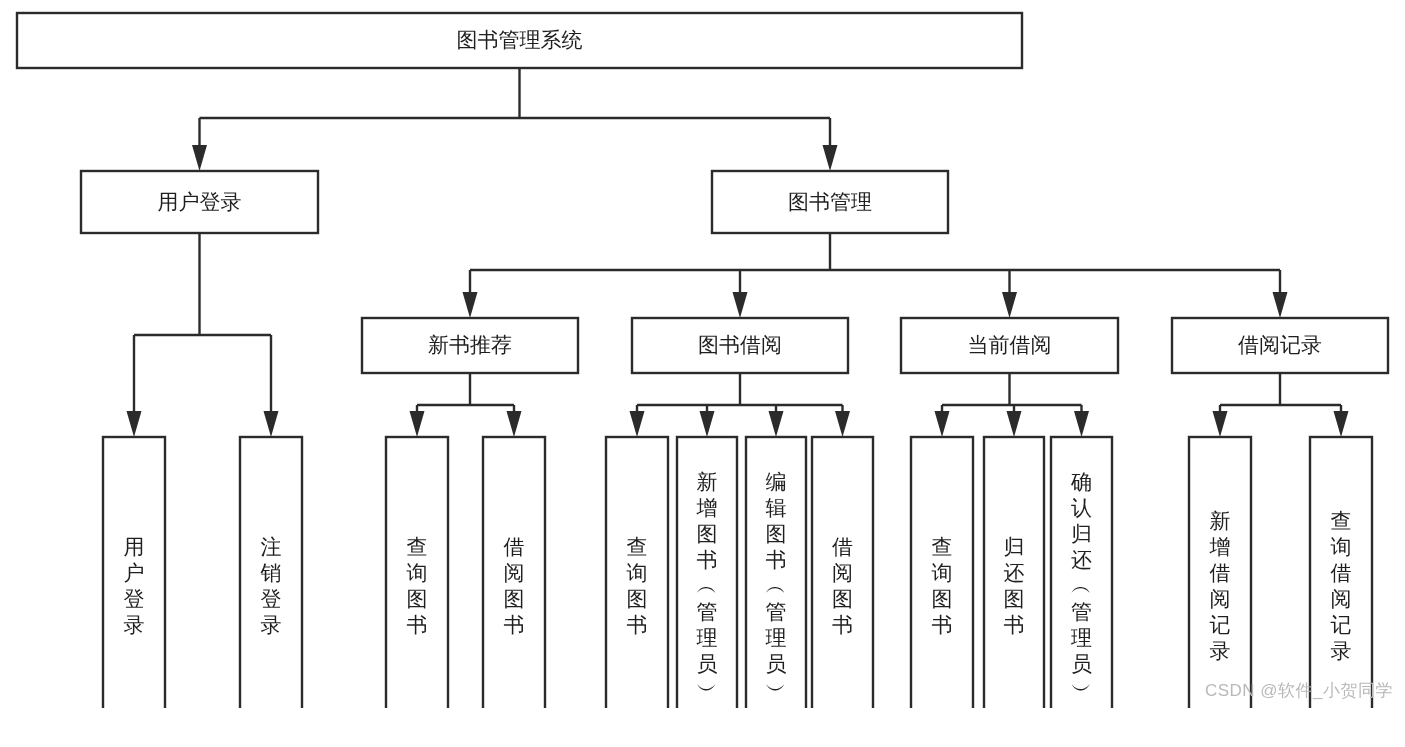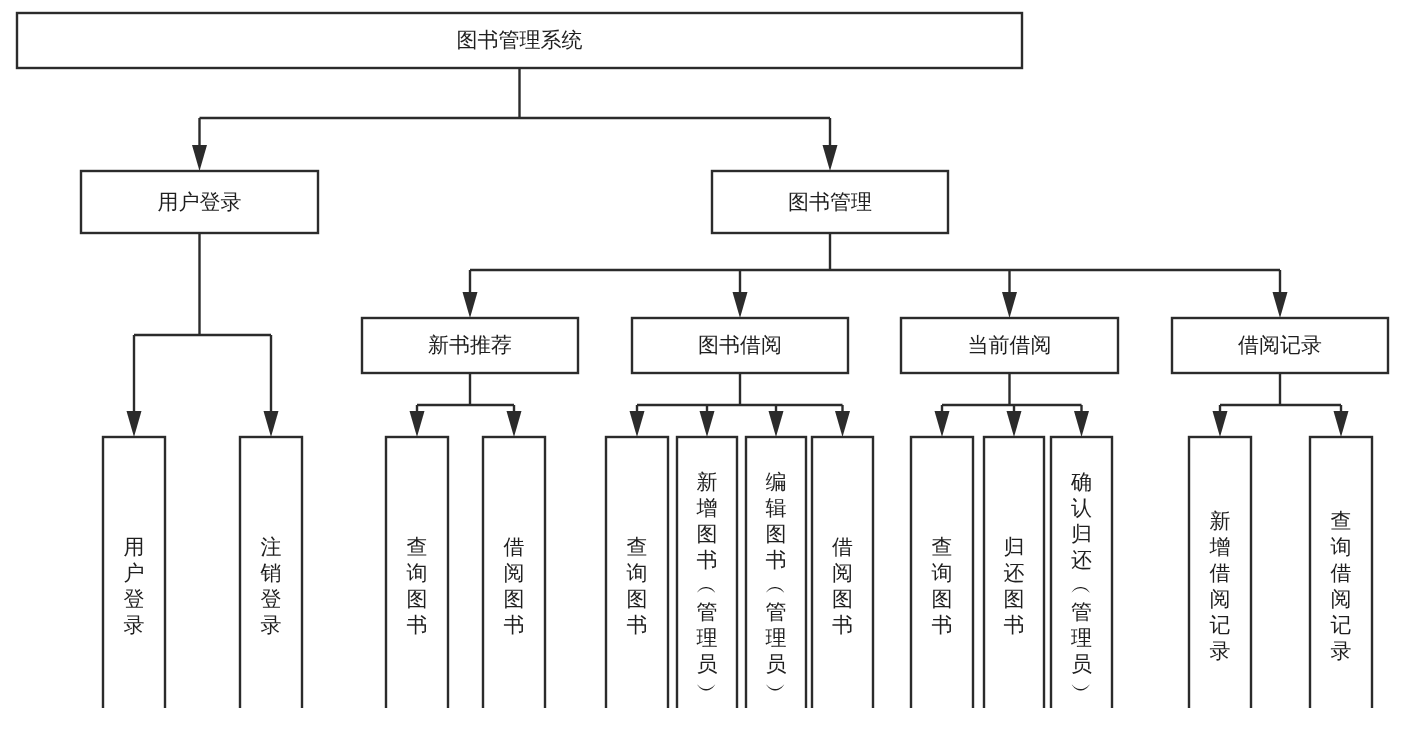--- a/index.html
+++ b/index.html
@@ -200,13 +200,14 @@
         <g>
           <rect x="1189" y="437" width="62" height="298" class="node-box"></rect>
           <text x="1220" y="528.28" class="node-label-vertical"><tspan x="1220" dy="0">新</tspan><tspan x="1220" dy="26">增</tspan><tspan x="1220" dy="26">借</tspan><tspan x="1220" dy="26">阅</tspan><tspan x="1220" dy="26">记</tspan><tspan x="1220" dy="26">录</tspan></text>
         </g>
         <g>
           <rect x="1310" y="437" width="62" height="298" class="node-box"></rect>
           <text x="1341" y="528.28" class="node-label-vertical"><tspan x="1341" dy="0">查</tspan><tspan x="1341" dy="26">询</tspan><tspan x="1341" dy="26">借</tspan><tspan x="1341" dy="26">阅</tspan><tspan x="1341" dy="26">记</tspan><tspan x="1341" dy="26">录</tspan></text>
         </g>
       </g>
   </svg>
+  <div class="watermark">CSDN @软件_小贺同学</div>
 </div>
 
 </body></html>

